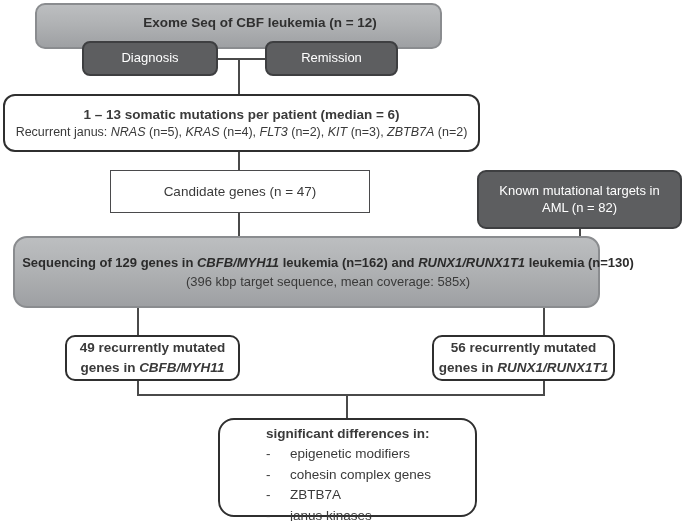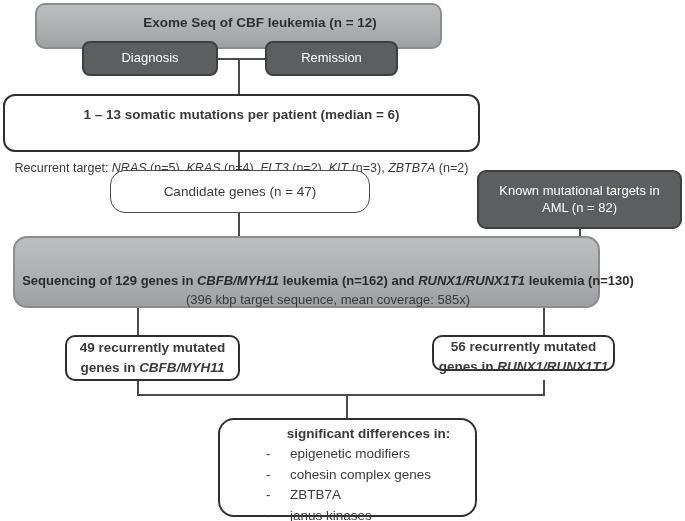--- a/index.html
+++ b/index.html
@@ -24,28 +24,28 @@
   }
   .thin-border{border:1.5px solid #4a4a4c;}
   .b{font-weight:700;}
   .it{font-style:italic;}
   .vline,.hline{position:absolute;background:#4a4a4a;}
   .vline{width:2px;}
   .hline{height:2px;}
   .fs13{font-size:13px;}
   .fs135{font-size:13.5px;}
   .fs125{font-size:12.5px;}
-  .nowrap{white-space:nowrap;margin-top:36px;}
+  .nowrap{white-space:nowrap;}
   #bottom-content{
     position:absolute;left:266px;top:423px;width:205px;
     text-align:left;font-size:13.5px;color:#3a3a3a;
   }
   .list-row{display:flex;line-height:20.5px;}
   .dash{width:24px;flex:none;}
-  #bottom-heading{line-height:21px;text-align:center;}
+  #bottom-heading{line-height:21px;}
 </style>
 </head>
 <body>
 
 <div id="canvas">
 
   <div class="hline" style="left:218px;top:58px;width:47px;"></div>
   <div class="vline" style="left:238px;top:59px;height:35px;"></div>
   <div class="vline" style="left:238px;top:152px;height:18px;"></div>
   <div class="vline" style="left:238px;top:213px;height:23px;"></div>
@@ -66,46 +66,46 @@
   </div>
   <div class="node dark fs13" style="left:82px;top:41px;width:136px;height:35px;border-radius:8px;">
     <span>Diagnosis</span>
   </div>
 
   <div class="node white-box" style="left:3px;top:94px;width:477px;height:58px;border-radius:12px;">
     <div class="b fs135 nowrap">
       <span>1 – 13 somatic mutations per patient (median = 6)</span>
     </div>
     <div class="fs125 nowrap">
-      <span>Recurrent target: </span><i class="it">NRAS</i><span> (n=5), </span><i class="it">KRAS</i><span> (n=4), </span><i class="it">FLT3</i><span> (n=2), </span><i class="it">KIT</i><span> (n=3), </span><i class="it">ZBTB7A</i><span> (n=2)</span>
+      <span>Recurrent janus: </span><i class="it">NRAS</i><span> (n=5), </span><i class="it">KRAS</i><span> (n=4), </span><i class="it">FLT3</i><span> (n=2), </span><i class="it">KIT</i><span> (n=3), </span><i class="it">ZBTB7A</i><span> (n=2)</span>
     </div>
   </div>
 
-  <div class="node white-box thin-border fs135" style="left:110px;top:170px;width:260px;height:43px;border-radius:15px;">
+  <div class="node white-box thin-border fs135" style="left:110px;top:170px;width:260px;height:43px;border-radius:0;">
     <span>Candidate genes (n = 47)</span>
   </div>
 
   <div class="node dark fs13" style="left:477px;top:170px;width:205px;height:59px;border-radius:9px;line-height:1.25;">
     <span>Known mutational targets in</span>
     <span>AML (n = 82)</span>
   </div>
 
   <div class="node gray-grad" style="left:13px;top:236px;width:587px;height:72px;border-radius:14px;line-height:1.5;">
     <div class="b fs13 nowrap" style="color:#2b2b2b;">
       <span>Sequencing of 129 genes in </span><i class="it">CBFB/MYH11</i><span> leukemia (n=162) and </span><i class="it">RUNX1/RUNX1T1</i><span> leukemia (n=130)</span>
     </div>
     <div class="fs13" style="color:#3a3a3a;text-align:center;">(396 kbp target sequence, mean coverage: 585x)</div>
   </div>
 
   <div class="node white-box b fs135" style="left:65px;top:335px;width:175px;height:46px;border-radius:10px;line-height:1.45;">
     <span>49 recurrently mutated</span>
     <span><span>genes in </span><i class="it">CBFB/MYH11</i></span>
   </div>
 
-  <div class="node white-box b fs135" style="left:432px;top:335px;width:183px;height:36px;border-radius:10px;line-height:1.45;justify-content:space-between;">
+  <div class="node white-box b fs135" style="left:432px;top:335px;width:183px;height:46px;border-radius:10px;line-height:1.45;">
     <span>56 recurrently mutated</span>
     <span><span>genes in </span><i class="it">RUNX1/RUNX1T1</i></span>
   </div>
 
   <div class="node white-box" style="left:218px;top:418px;width:259px;height:99px;border-radius:16px;"></div>
   <div id="bottom-content">
     <div id="bottom-heading" class="b">significant differences in:</div>
     <div class="list-row">
       <span class="dash">-</span>
       <span>epigenetic modifiers</span>

